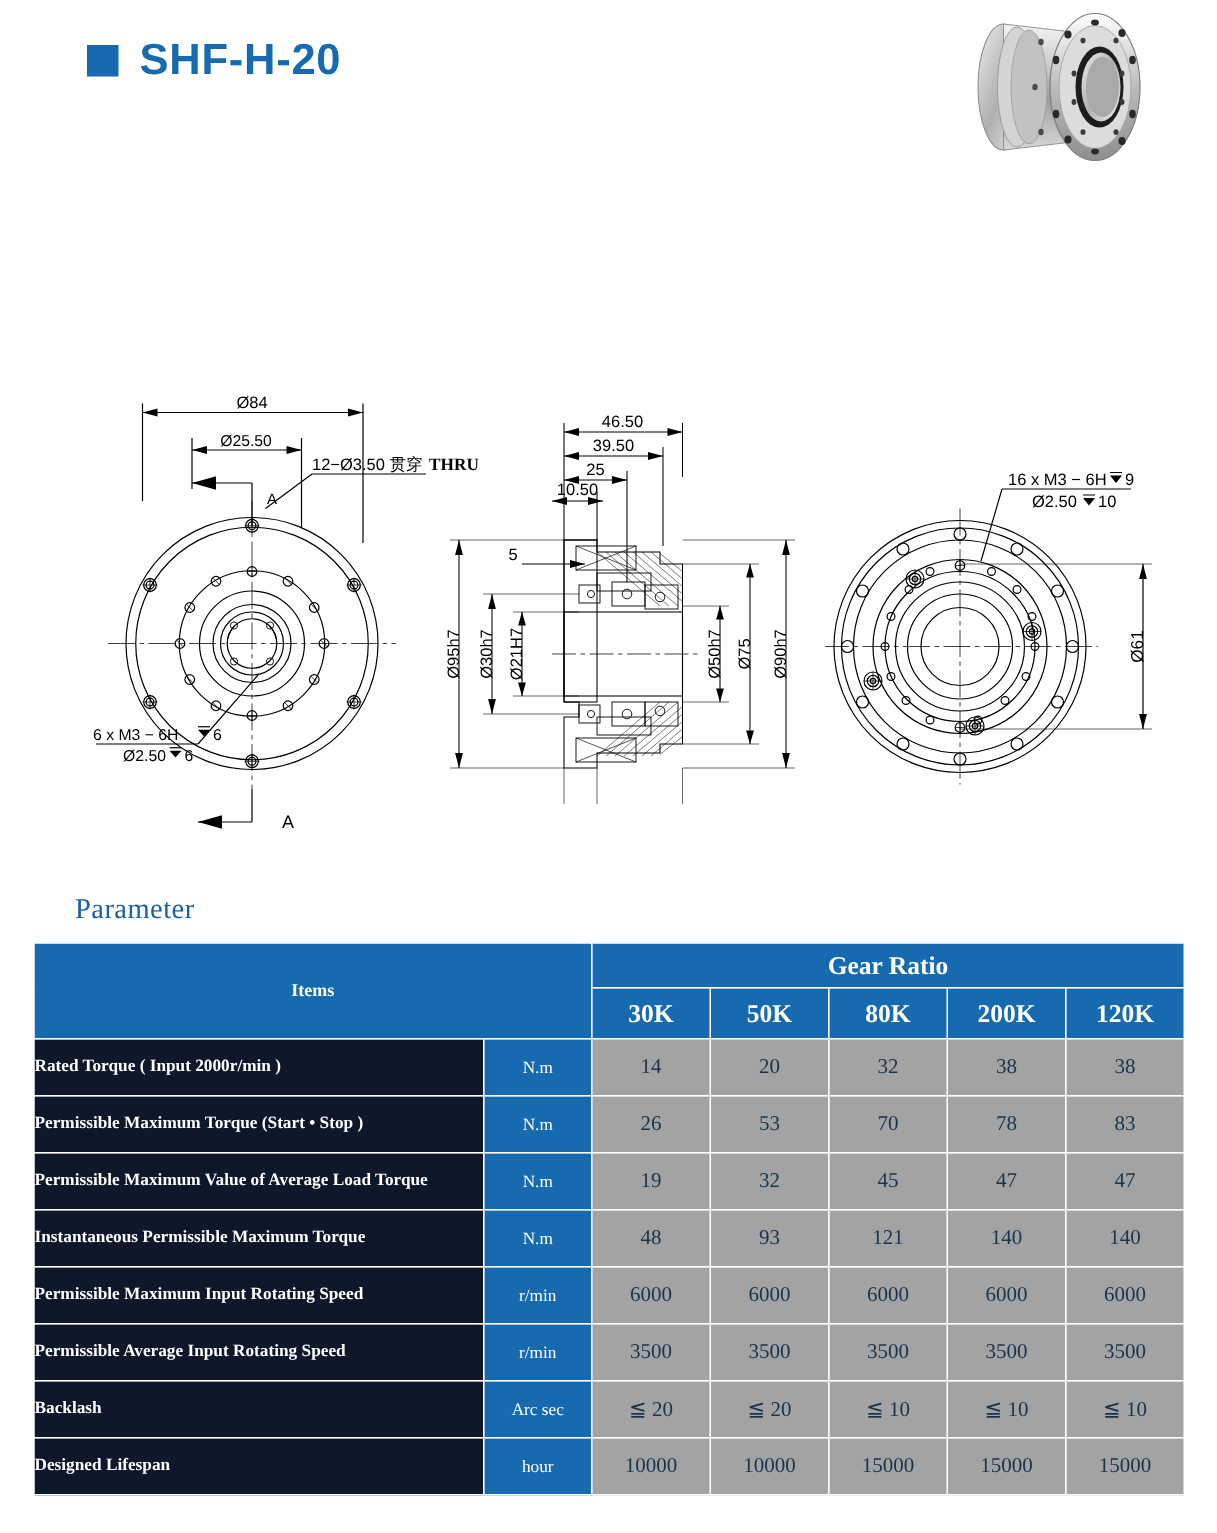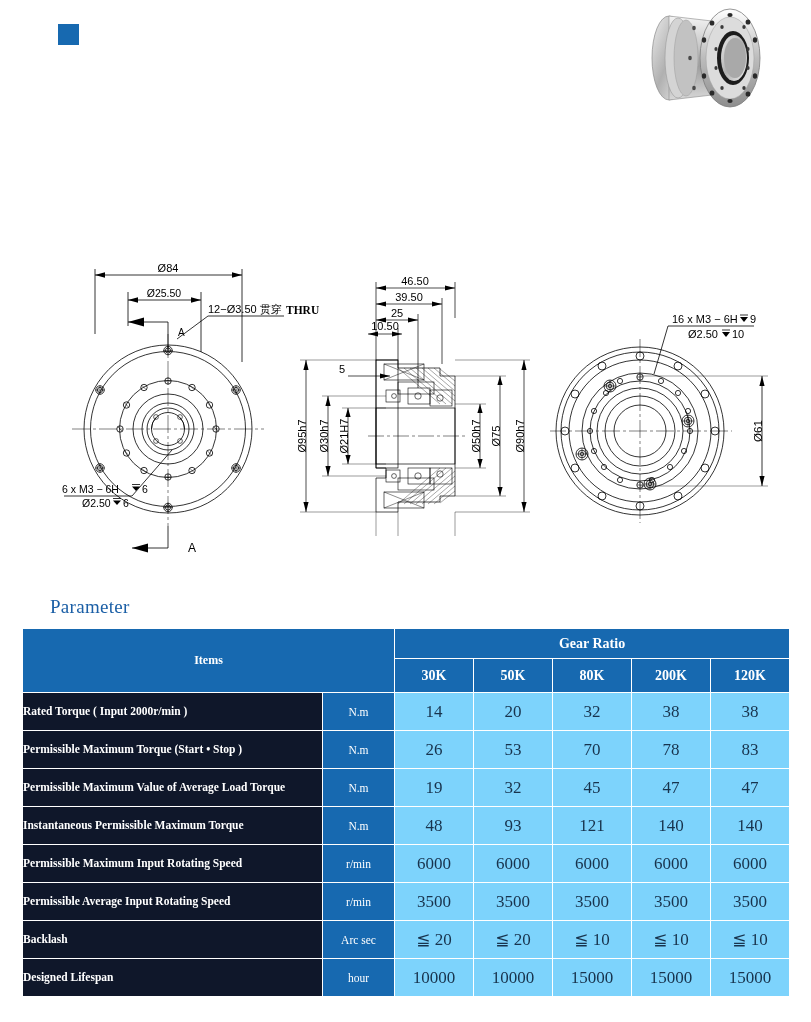--- a/index.html
+++ b/index.html
@@ -64,57 +64,58 @@
   }
   table.param td, table.param th {
     border: 1px solid #ffffff;
     padding: 0;
   }
   .hd {
     background: #1769b0;
     color: #ffffff;
     font-weight: bold;
     text-align: center;
-    font-size: 14px;
+    font-size: 17px;
   }
   .item-cell {
     background: #0f172a;
     color: #ffffff;
     font-weight: bold;
     font-size: 11.5px;
     text-align: left;
     padding: 4px 0 4px 9px;
     line-height: 1.35;
   }
   .unit-cell {
     background: #1769b0;
     color: #ffffff;
     font-weight: normal;
     font-size: 11.5px;
     text-align: center;
   }
   .val-cell {
-    background: #7dd3fc;
+    background: #a3a3a3;
     color: #18334d;
-    font-size: 17px;
+    font-size: 14px;
     text-align: center;
   }
   .rowh { height: 38px; }
   #items-head { height: 60px; vertical-align: middle; text-align: center; font-size: 12px; }
   #ratio-head { height: 30px; }
   .ratio-sub  { height: 34px; }
 
   
 </style>
 </head>
 <body>
 
 <div id="header">
   <div id="title-row">
     <span id="title-bullet"></span>
+    <span id="title-text">SHF-H-20</span>
   </div>
 
   <svg id="product-photo" viewBox="0 0 166 104">
     <defs>
       <linearGradient id="mg1" x1="0" y1="0" x2="0" y2="1">
         <stop offset="0%" stop-color="#f3f3f3"></stop>
           <stop offset="35%" stop-color="#c9c9c9"></stop>
         <stop offset="60%" stop-color="#9e9e9e"></stop>
           <stop offset="100%" stop-color="#d8d8d8"></stop>
       </linearGradient>

